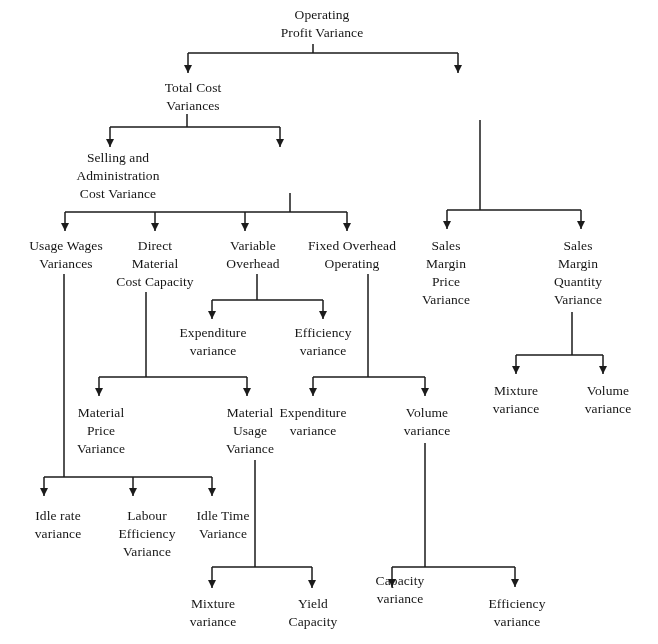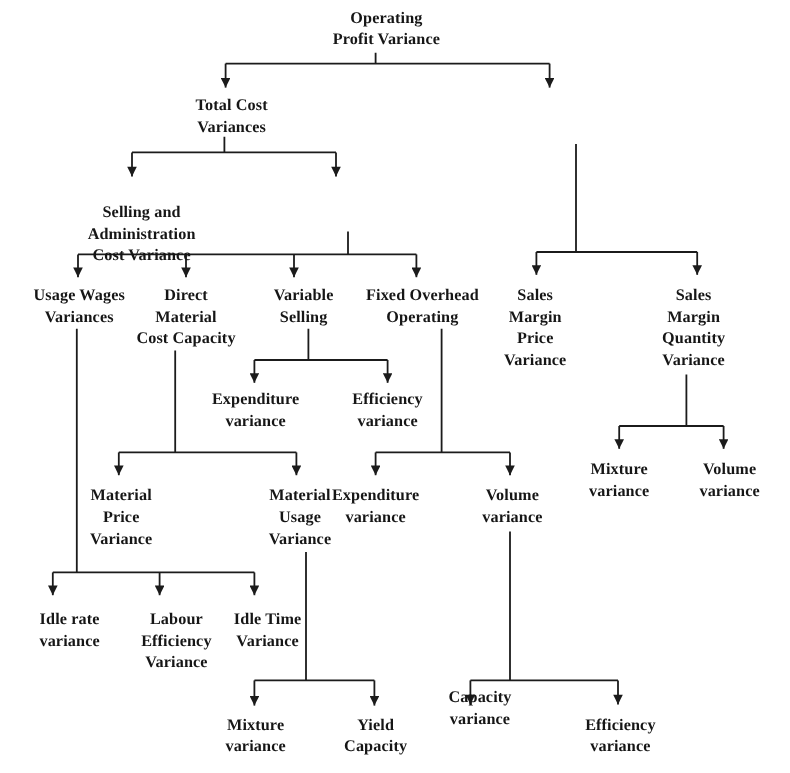--- a/index.html
+++ b/index.html
@@ -18,21 +18,20 @@
   }
   .node {
     position: absolute;
     transform: translateX(-50%);
     text-align: center;
     white-space: pre-line;
     font-size: 13.5px;
     line-height: 18px;
     color: #161616;
     letter-spacing: 0.1px;
-    font-weight: bold;
   }
 </style>
 </head>
 <body>
 
 <div class="canvas">
 
   <svg class="connectors" width="658" height="644" viewBox="0 0 658 644">
     <defs>
       <marker id="ah" viewBox="0 0 10 10" refX="10" refY="5" markerWidth="9" markerHeight="8" orient="auto" markerUnits="userSpaceOnUse">
@@ -110,30 +109,30 @@
         <line x1="603" y1="355" x2="603" y2="374" marker-end="url(#ah)"></line>
       </g>
 
     </g>
   </svg>
 
   <div class="node" style="left:322px; top:6px">Operating
 Profit Variance</div>
   <div class="node" style="left:193px; top:79px">Total Cost
 Variances</div>
-  <div class="node" style="left:118px; top:168px">Selling and
+  <div class="node" style="left:118px; top:149px">Selling and
 Administration
 Cost Variance</div>
   <div class="node" style="left:66px;  top:237px">Usage Wages
 Variances</div>
   <div class="node" style="left:155px; top:237px">Direct
 Material
 Cost Capacity</div>
   <div class="node" style="left:253px; top:237px">Variable
-Selling</div>
+Overhead</div>
   <div class="node" style="left:352px; top:237px">Fixed Overhead
 Operating</div>
   <div class="node" style="left:446px; top:237px">Sales
 Margin
 Price
 Variance</div>
   <div class="node" style="left:578px; top:237px">Sales
 Margin
 Quantity
 Variance</div>

